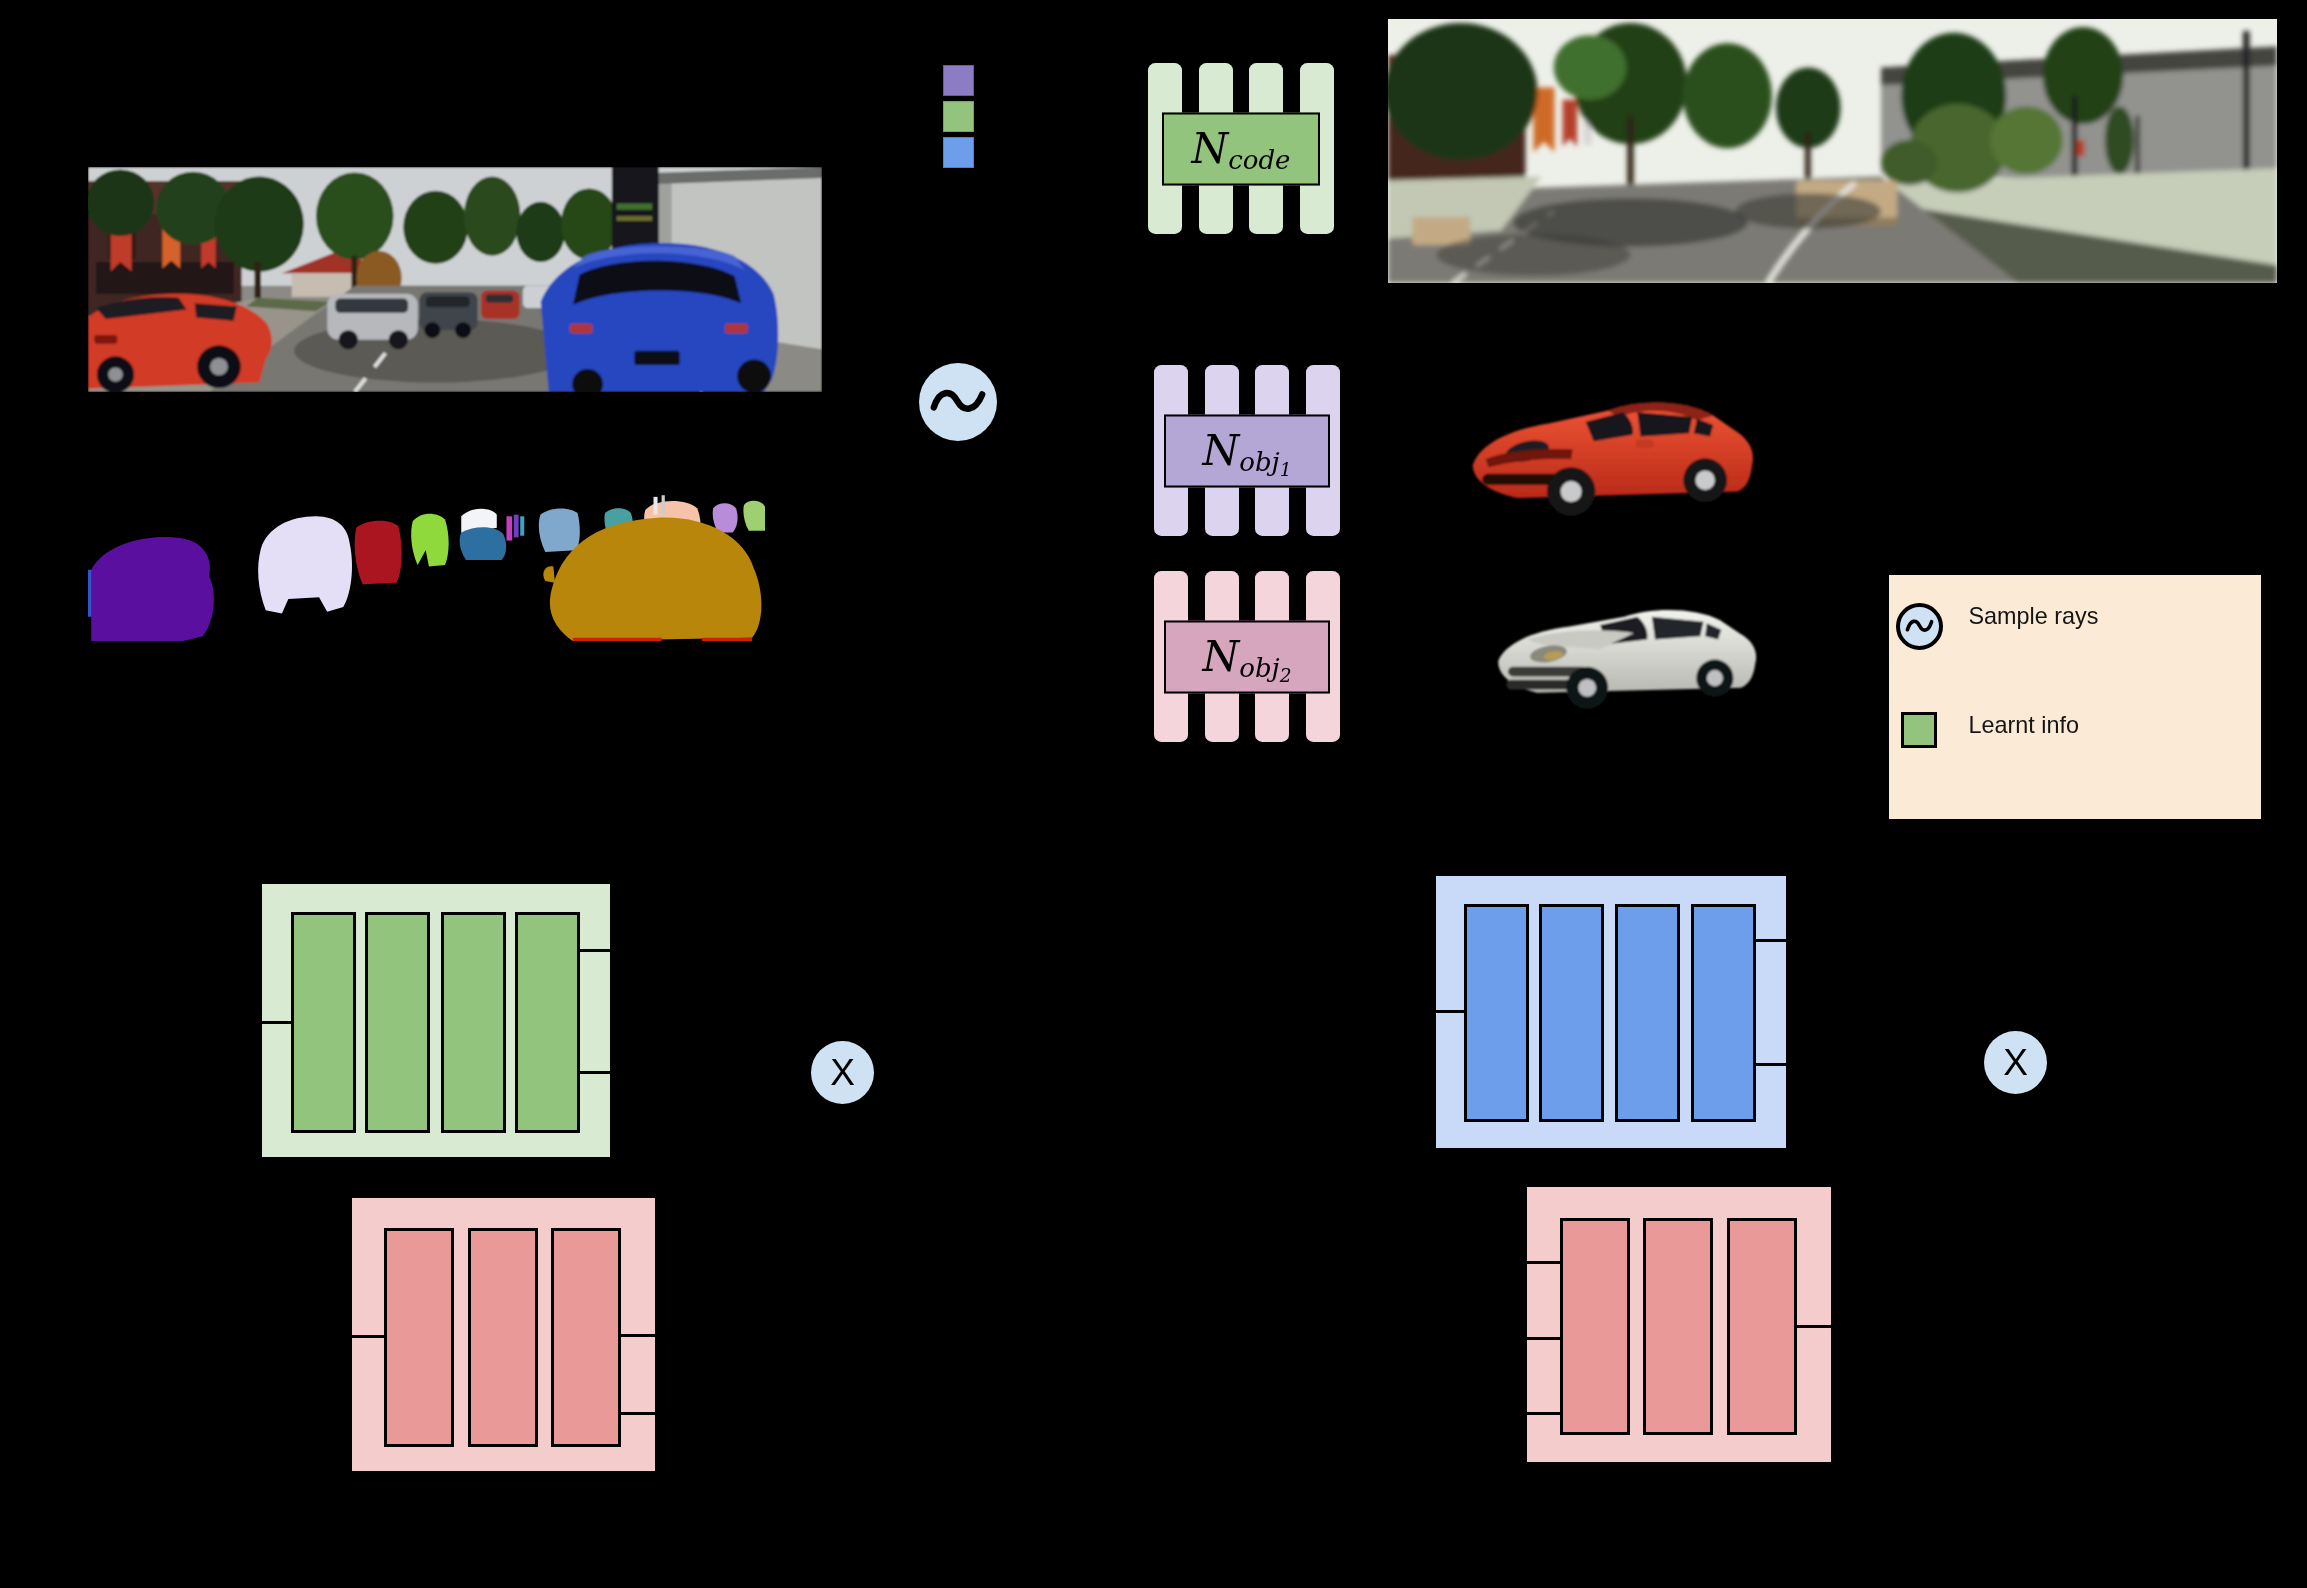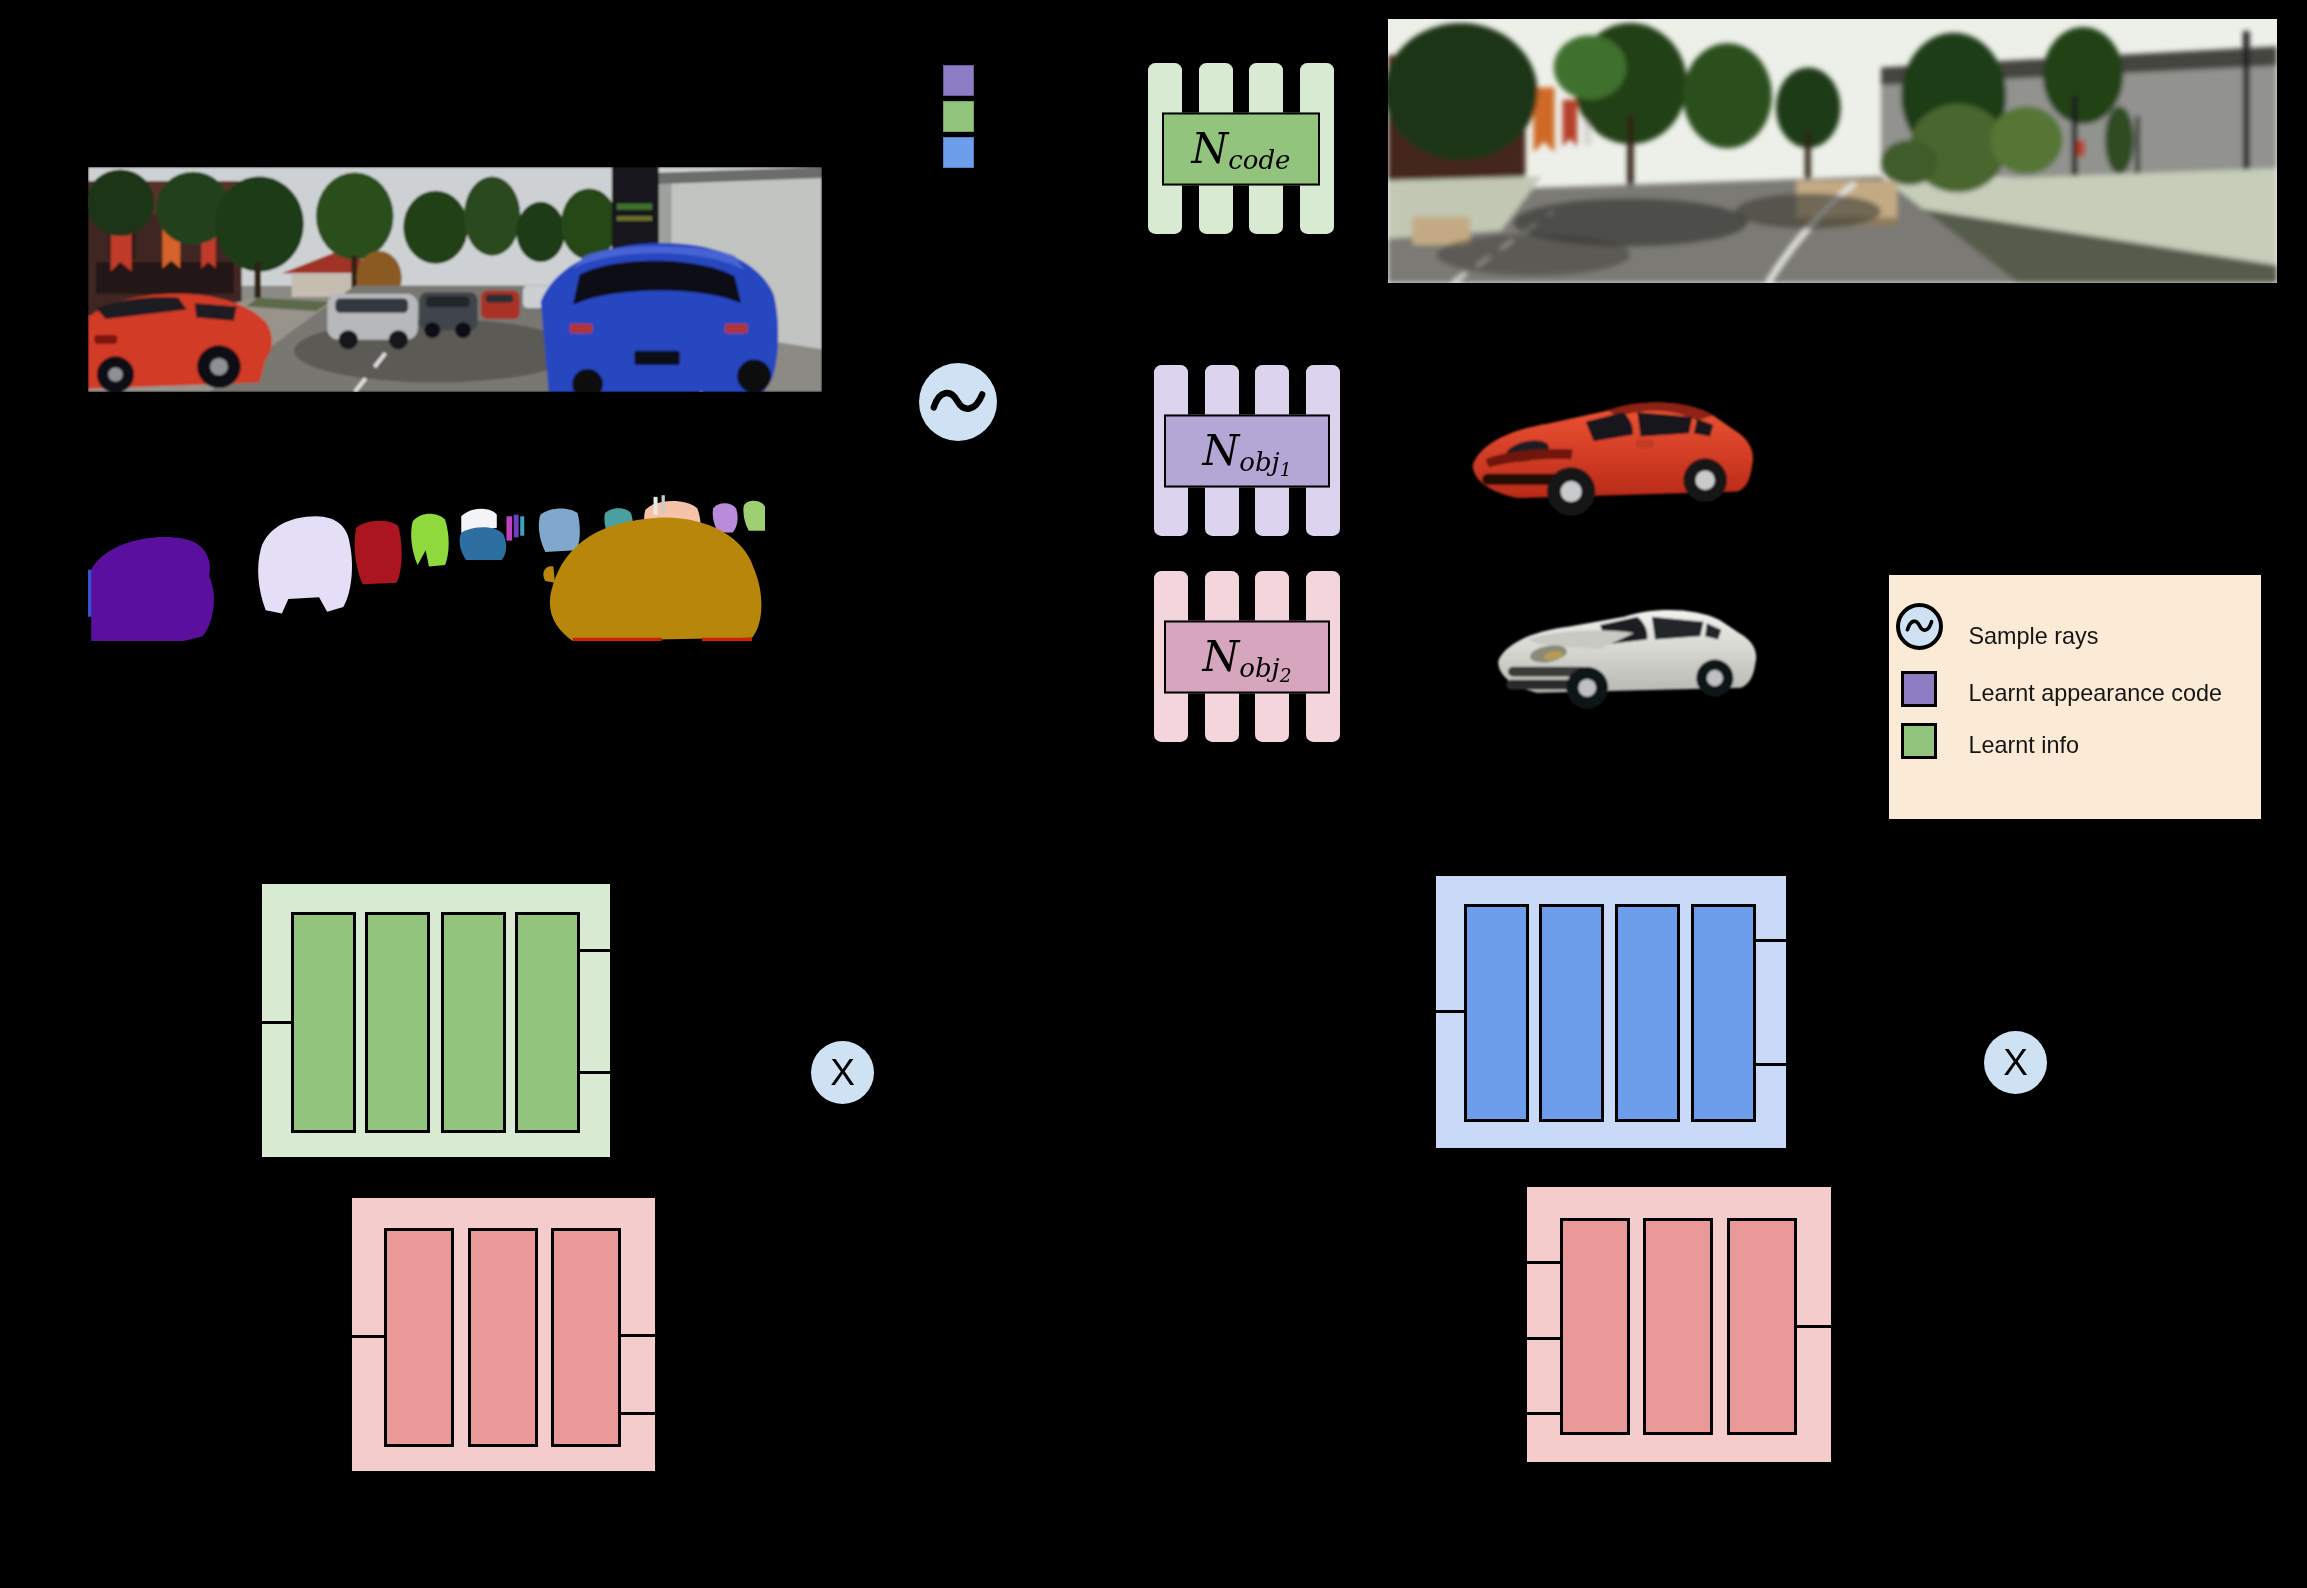--- a/index.html
+++ b/index.html
@@ -29,21 +29,21 @@
             display:flex;align-items:center;justify-content:center;
             font-size:37px;color:#000;font-family:"Liberation Sans",sans-serif;}
   .raycircle{position:absolute;width:78px;height:78px;border-radius:50%;background:#cfe2f3;
              display:flex;align-items:center;justify-content:center;}
 
   
   .sq{position:absolute;width:31px;height:31px;box-sizing:border-box;}
 
   
   .legend{position:absolute;left:1889px;top:575px;width:372px;height:244px;background:#fbead6;}
-  .lrow{position:absolute;left:6.5px;right:6.5px;height:47px;display:flex;align-items:flex-end;}
+  .lrow{position:absolute;left:6.5px;right:6.5px;height:47px;display:flex;align-items:flex-start;}
   .licon{width:47px;display:flex;justify-content:center;align-items:center;flex:0 0 47px;}
   .lcircle{width:47px;height:47px;border-radius:50%;background:#cfe2f3;border:4.8px solid #000;
            box-sizing:border-box;display:flex;align-items:center;justify-content:center;}
   .lsq{width:36px;height:36px;border:3.2px solid #000;box-sizing:border-box;}
   .ltext{margin-left:26px;font-size:23.4px;color:#151515;}
 </style>
 </head>
 <body>
 
 <div class="canvas">
@@ -323,26 +323,20 @@
     <div class="lrow" style="top:27.5px;">
       <div class="licon">
         <div class="lcircle">
           <svg width="29" height="21" viewBox="0 0 36 26">
             <path d="M3,17 C7,4 14,4 18,12 C22,20 29,20 33,7" stroke="#000" stroke-width="4.5" fill="none" stroke-linecap="round"></path>
           </svg>
         </div>
       </div>
       <span class="ltext">Sample rays</span>
     </div>
-    <div class="lrow" style="top:85px;">
-      <div class="licon">
-        <div class="lsq" style="background:#8e7cc3;"></div>
-      </div>
-      <span class="ltext">Learnt appearance code</span>
-    </div>
     <div class="lrow" style="top:137px;">
       <div class="licon">
         <div class="lsq" style="background:#93c47d;"></div>
       </div>
       <span class="ltext">Learnt info</span>
     </div>
   </div>
 
   <div class="mlp" style="left:260px;top:882px;width:352px;height:277px;background:#d9ead3;">
     <div class="mlpbar" style="left:29px;top:28px;width:65px;height:221px;background:#93c47d;"></div>

